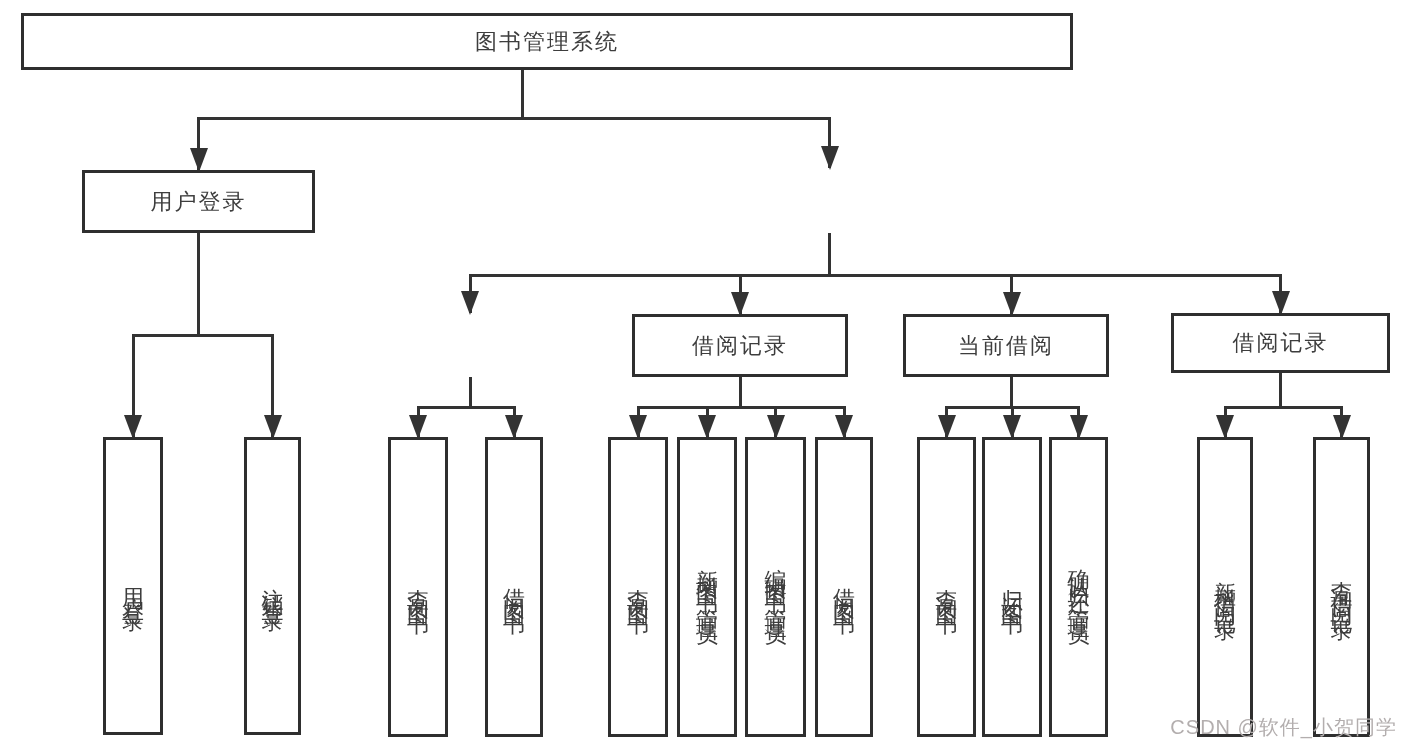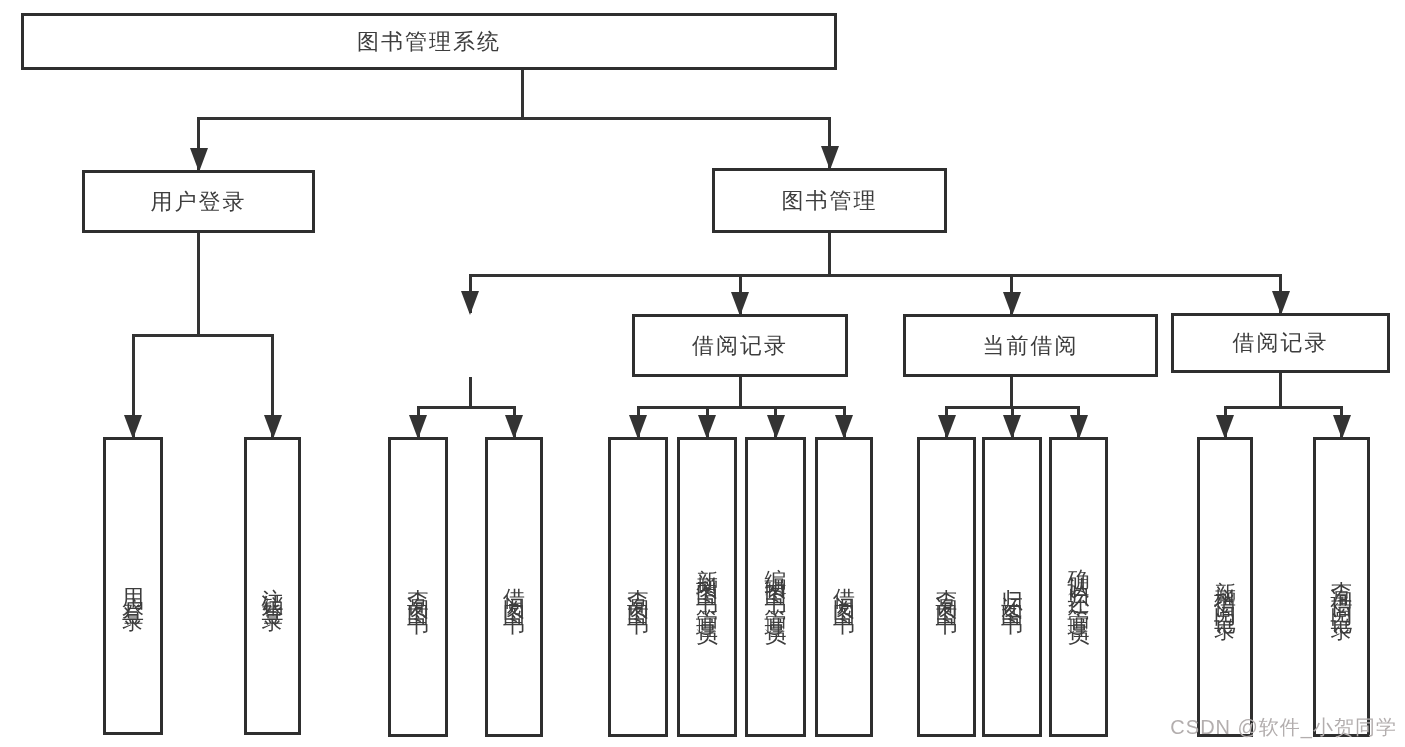--- a/index.html
+++ b/index.html
@@ -52,25 +52,24 @@
     letter-spacing: 1px;
     color: var(--wm, #b3aeae);
     z-index: 5;
   }
 </style>
 </head>
 <body>
 
 <div id="canvas">
   <div class="watermark">CSDN @软件_小贺同学</div>
-<div class="node" style="left: 21px; top: 13px; width: 816px; height: 57px;">图书管理系统</div>
+<div class="node" style="left: 21px; top: 13px; width: 1052px; height: 57px;">图书管理系统</div>
     <div class="node" style="left: 82px; top: 170px; width: 233px; height: 63px;">用户登录</div>
-    <div class="node" style="left: 712px; top: 168px; width: 235px; height: 65px;">图书管理</div>
     <div class="node" style="left: 632px; top: 314px; width: 216px; height: 63px;">借阅记录</div>
-    <div class="node" style="left: 903px; top: 314px; width: 255px; height: 63px;">当前借阅</div>
+    <div class="node" style="left: 903px; top: 314px; width: 206px; height: 63px;">当前借阅</div>
     <div class="node" style="left: 1171px; top: 313px; width: 219px; height: 60px;">借阅记录</div>
     <div class="node vertical" style="left: 103px; top: 437px; width: 60px; height: 298px;">用户登录</div>
     <div class="node vertical" style="left: 244px; top: 437px; width: 57px; height: 298px;">注销登录</div>
     <div class="node vertical" style="left: 388px; top: 437px; width: 60px; height: 300px;">查询图书</div>
     <div class="node vertical" style="left: 485px; top: 437px; width: 58px; height: 300px;">借阅图书</div>
     <div class="node vertical" style="left: 608px; top: 437px; width: 60px; height: 300px;">查询图书</div>
     <div class="node vertical" style="left: 677px; top: 437px; width: 60px; height: 300px;">新增图书（管理员）</div>
     <div class="node vertical" style="left: 745px; top: 437px; width: 61px; height: 300px;">编辑图书（管理员）</div>
     <div class="node vertical" style="left: 815px; top: 437px; width: 58px; height: 300px;">借阅图书</div>
     <div class="node vertical" style="left: 917px; top: 437px; width: 59px; height: 300px;">查询图书</div>

